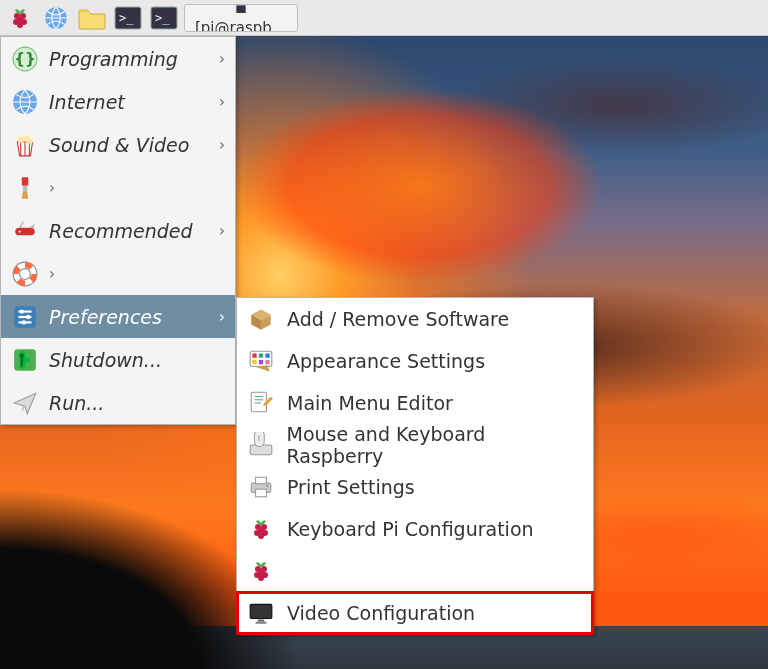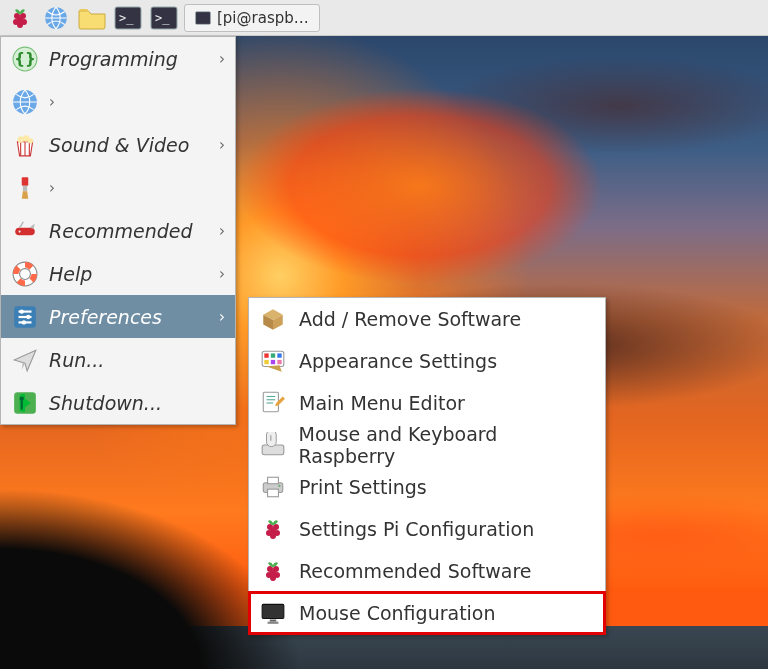--- a/index.html
+++ b/index.html
@@ -33,21 +33,21 @@
 
   
   .taskbar {
     position: absolute; left:0; top:0; width:768px; height:36px;
     background: #e9e9e9;
     border-bottom: 1px solid #c9c9c9;
     display:flex; align-items:center; gap:4px; padding:0 4px;
     z-index: 10;
   }
   .tb-icon { width:32px; height:32px; display:flex; align-items:center; justify-content:center; border-radius:3px; }
-  .tb-task { height:28px; padding:0 10px; border:1px solid #bfbfbf; border-radius:3px; display:flex; align-items:center; gap:6px; background:#f3f3f3; max-width:150px; }
+  .tb-task { height:28px; padding:0 10px; border:1px solid #bfbfbf; border-radius:3px; display:flex; align-items:center; gap:6px; background:#f3f3f3; max-width:150px;flex-direction:column; }
   .tb-task span{ font-size:15px; color:#333; white-space:nowrap; overflow:hidden; text-overflow:ellipsis; }
 
   
   .menu {
     position:absolute; left:0; top:36px; width:236px;
     background:#f4f4f4; border:1px solid #b5b5b5;
     z-index:20;
     box-shadow: 2px 2px 4px rgba(0,0,0,.25);
   }
   .menu-item{
@@ -61,21 +61,20 @@
     background:#6f8ea3; color:#fff;
   }
   .menu-item.selected .arrow{ color:#fff; }
   .mi-ico{ width:28px; height:28px; display:flex; align-items:center; justify-content:center; }
 
   .submenu{
     position:absolute; left:236px; top:297px;
     width:358px; background:#fff; border:1px solid #b5b5b5;
     z-index:30;
     box-shadow: 2px 2px 4px rgba(0,0,0,.25);
-    margin-left: 12px;
   }
   .sub-item{
     height:42px; display:flex; align-items:center; gap:12px;
     padding:0 10px; color:#333; font-size:19px;
   }
   .sub-item .si-ico{ width:28px; height:28px; display:flex; align-items:center; justify-content:center; }
   .highlight-box{ outline:3px solid #e30000; outline-offset:-2px; }
 
   
   svg{ display:block; }
@@ -144,20 +143,21 @@
     <span class="mi-label">Programming</span>
     <span class="arrow">›</span>
   </div>
   <div class="menu-item">
     <div class="mi-ico">
       <svg width="26" height="26" viewBox="0 0 24 24">
           <circle cx="12" cy="12" r="11" fill="#6aa8e8"></circle>
           <path d="M1 12h22M12 1a16 16 0 010 22M12 1a16 16 0 000 22M4 5c5 4 11 4 16 0M4 19c5-4 11-4 16 0" stroke="#fff" stroke-width="1" fill="none"></path>
         </svg>
     </div>
+    <span class="mi-label">Internet</span>
     <span class="arrow">›</span>
   </div>
   <div class="menu-item">
     <div class="mi-ico">
       <svg width="26" height="26" viewBox="0 0 24 24">
           <path d="M5 9h14l-2 13H7z" fill="#fff" stroke="#c33"></path>
           <path d="M8 9v13M12 9v13M16 9v13" stroke="#c33"></path>
           <circle cx="8" cy="7" r="3" fill="#ffe9a8"></circle>
           <circle cx="13" cy="6" r="3" fill="#ffe9a8"></circle>
           <circle cx="17" cy="8" r="2.5" fill="#ffe9a8"></circle>
@@ -189,21 +189,20 @@
     <span class="arrow">›</span>
   </div>
   <div class="menu-item">
     <div class="mi-ico">
       <svg width="26" height="26" viewBox="0 0 24 24">
           <circle cx="12" cy="12" r="11" fill="#fff" stroke="#888"></circle>
           <circle cx="12" cy="12" r="5" fill="#fff" stroke="#888"></circle>
           <path d="M12 1a11 11 0 017.8 3.2L16 8a5 5 0 00-4-2zM23 12a11 11 0 01-3.2 7.8L16 16a5 5 0 002-4zM12 23a11 11 0 01-7.8-3.2L8 16a5 5 0 004 2zM1 12a11 11 0 013.2-7.8L8 8a5 5 0 00-2 4z" fill="#ff6b4a"></path>
         </svg>
     </div>
-    <span class="mi-label">Help</span>
     <span class="arrow">›</span>
   </div>
   <div class="menu-item selected">
     <div class="mi-ico">
       <svg width="26" height="26" viewBox="0 0 24 24">
           <rect x="2" y="2" width="20" height="20" rx="3" fill="#3b7fb5"></rect>
           <g stroke="#fff" stroke-width="2">
             <line x1="6" y1="7" x2="18" y2="7"></line>
             <line x1="6" y1="12" x2="18" y2="12"></line>
             <line x1="6" y1="17" x2="18" y2="17"></line>
@@ -212,37 +211,37 @@
           <circle cx="15" cy="12" r="2" fill="#fff"></circle>
           <circle cx="11" cy="17" r="2" fill="#fff"></circle>
         </svg>
     </div>
     <span class="mi-label">Preferences</span>
     <span class="arrow">›</span>
   </div>
   <div class="menu-item">
     <div class="mi-ico">
       <svg width="26" height="26" viewBox="0 0 24 24">
-          <path d="M2 12L22 3 14 22l-2-7z" fill="#ddd" stroke="#999"></path>
-          <path d="M12 15l-3 6 1-7z" fill="#bbb"></path>
-        </svg>
-    </div>
-    <span class="mi-label">Run...</span>
-  </div>
-  <div class="menu-item">
-    <div class="mi-ico">
-      <svg width="26" height="26" viewBox="0 0 24 24">
           <rect x="2" y="2" width="20" height="20" rx="3" fill="#4caf50"></rect>
           <path d="M9 6l8 6-8 6z" fill="#1a4"></path>
           <path d="M7 5a5 5 0 015-1v4l5 4-5 4v4a5 5 0 01-5-1z" fill="#0b3"></path>
           <circle cx="9" cy="8" r="2" fill="#063"></circle>
           <rect x="8" y="10" width="2" height="8" fill="#063"></rect>
         </svg>
     </div>
     <span class="mi-label">Shutdown...</span>
+  </div>
+  <div class="menu-item">
+    <div class="mi-ico">
+      <svg width="26" height="26" viewBox="0 0 24 24">
+          <path d="M2 12L22 3 14 22l-2-7z" fill="#ddd" stroke="#999"></path>
+          <path d="M12 15l-3 6 1-7z" fill="#bbb"></path>
+        </svg>
+    </div>
+    <span class="mi-label">Run...</span>
   </div>
 </div>
 
 <div class="submenu">
   <div class="sub-item">
     <div class="si-ico">
       <svg width="26" height="26" viewBox="0 0 24 24">
           <path d="M3 8l9-5 9 5-9 5z" fill="#d9b36c"></path>
           <path d="M3 8v9l9 5V13z" fill="#b88a4a"></path>
           <path d="M21 8v9l-9 5V13z" fill="#cda05a"></path>
@@ -307,43 +306,42 @@
             <circle cx="12" cy="14" r="3"></circle>
             <circle cx="8" cy="16" r="3"></circle>
             <circle cx="16" cy="16" r="3"></circle>
             <circle cx="12" cy="19" r="3"></circle>
           </g>
           <g fill="#4caf50">
             <path d="M7 4 Q10 2 12 6 Q14 2 17 4 Q15 8 12 8 Q9 8 7 4Z"></path>
           </g>
         </svg>
     </div>
-    <span>Settings Pi Configuration</span>
+    <span>Keyboard Pi Configuration</span>
   </div>
   <div class="sub-item">
     <div class="si-ico">
       <svg width="24" height="24" viewBox="0 0 24 24">
           <g fill="#c51d4a">
             <circle cx="9" cy="10" r="3"></circle>
             <circle cx="15" cy="10" r="3"></circle>
             <circle cx="12" cy="14" r="3"></circle>
             <circle cx="8" cy="16" r="3"></circle>
             <circle cx="16" cy="16" r="3"></circle>
             <circle cx="12" cy="19" r="3"></circle>
           </g>
           <g fill="#4caf50">
             <path d="M7 4 Q10 2 12 6 Q14 2 17 4 Q15 8 12 8 Q9 8 7 4Z"></path>
           </g>
         </svg>
     </div>
-    <span>Recommended Software</span>
   </div>
   <div class="sub-item highlight-box">
     <div class="si-ico">
       <svg width="26" height="26" viewBox="0 0 24 24">
           <rect x="2" y="4" width="20" height="13" rx="1" fill="#333" stroke="#111"></rect>
           <rect x="9" y="18" width="6" height="2" fill="#666"></rect>
           <rect x="7" y="20" width="10" height="2" fill="#888"></rect>
         </svg>
     </div>
-    <span>Mouse Configuration</span>
+    <span>Video Configuration</span>
   </div>
 </div>
 
 </body></html>

